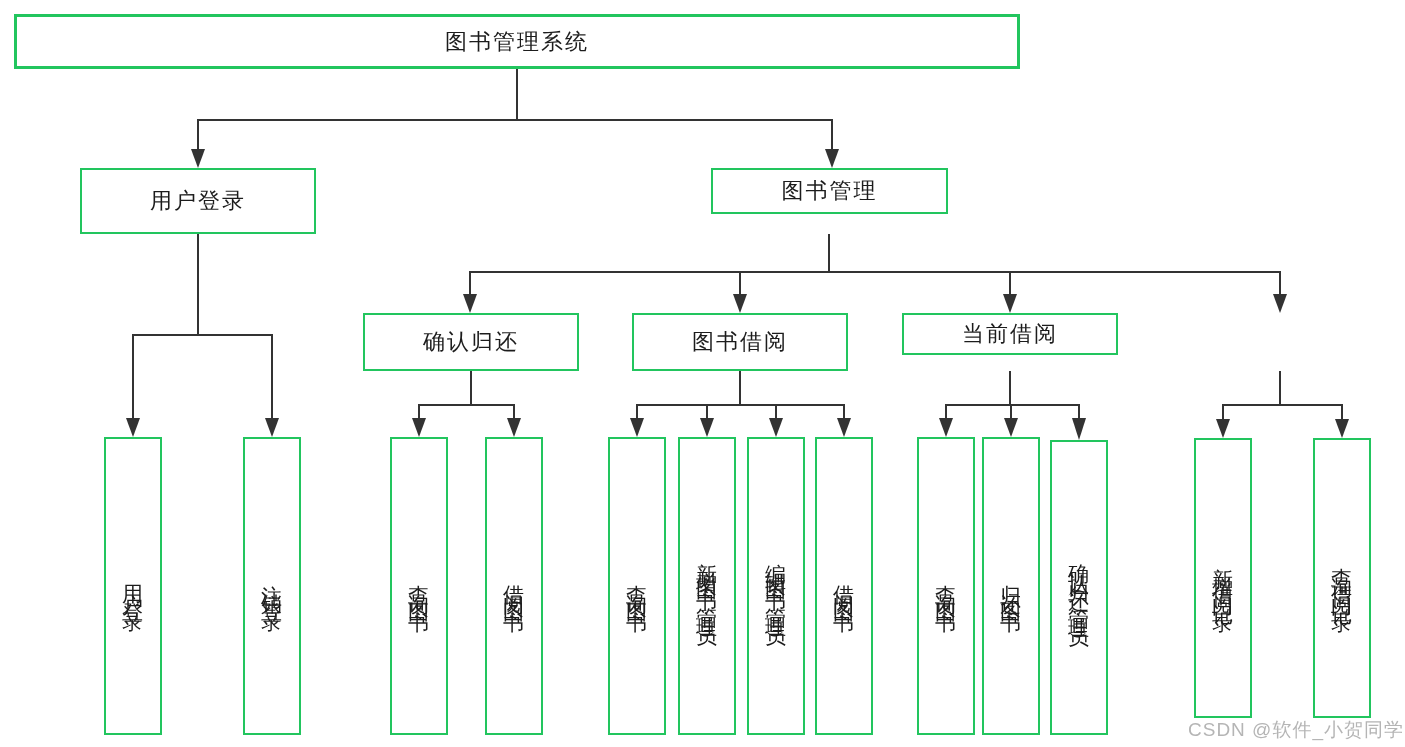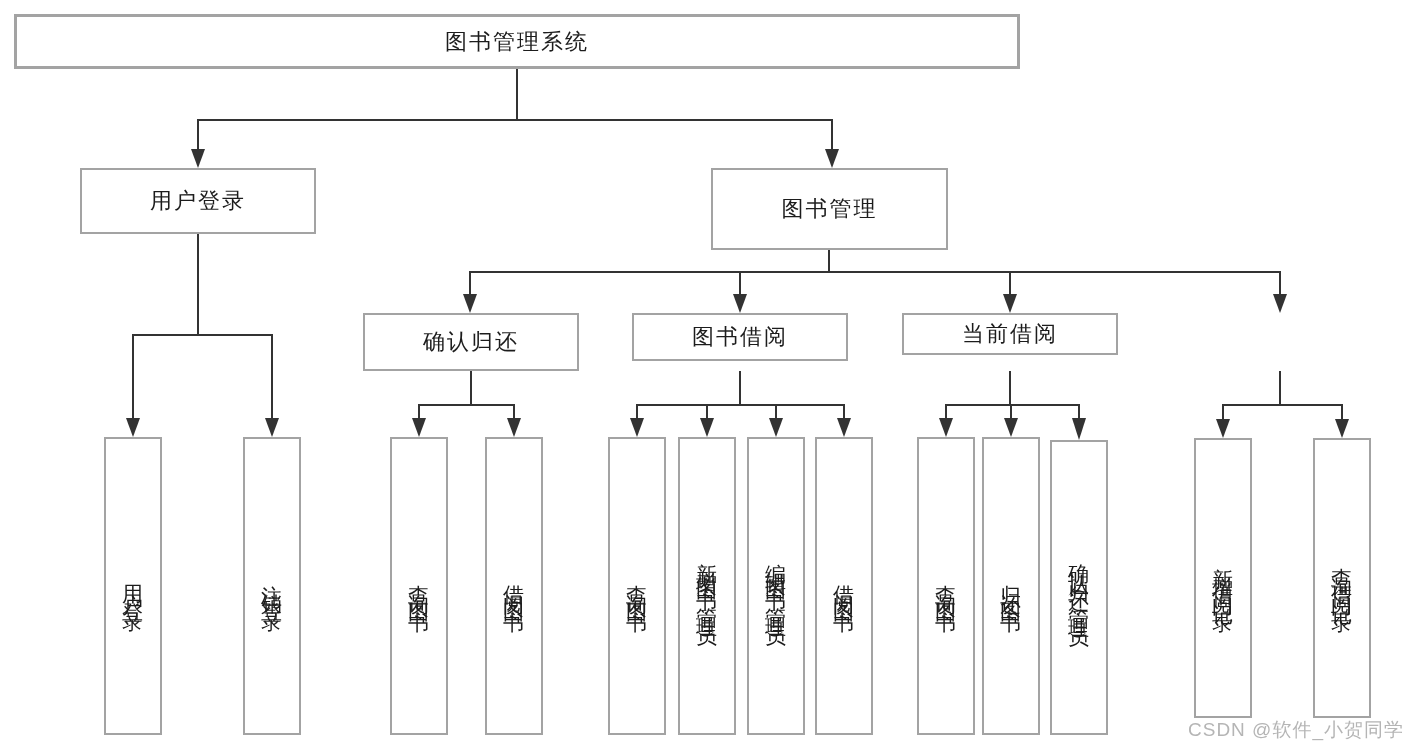--- a/index.html
+++ b/index.html
@@ -3,21 +3,21 @@
 <meta charset="utf-8">
 <style>
   html,body { margin:0; padding:0; background:#ffffff; }
   .stage {
     position:relative; width:1405px; height:747px; background:#ffffff;
     font-family:"Liberation Sans","DejaVu Sans",sans-serif; overflow:hidden;
   }
   .connectors { position:absolute; left:0; top:0; }
   .node {
     position:absolute; box-sizing:border-box; background:#ffffff;
-    border:2px solid #a3a3a3; color:#1c1c1c;
+    border:2px solid #22c55e; color:#1c1c1c;
     display:flex; align-items:center; justify-content:center;text-align:center;
   }
   .h-node { font-size:22px; letter-spacing:2px; }
   .root-node { border-width:3px; }
   .v-node .vtext {
     writing-mode:vertical-rl; text-orientation:mixed;
     font-size:21px; line-height:1; letter-spacing:9px;
     white-space:nowrap;
   }
   .watermark {
@@ -70,28 +70,28 @@
     </g>
   </svg>
 
   <div class="node h-node root-node" style="left:14px; top:14px; width:1006px; height:55px;">
     <span>图书管理系统</span>
   </div>
 
   <div class="node h-node" style="left:80px; top:168px; width:236px; height:66px;">
     <span>用户登录</span>
   </div>
-  <div class="node h-node" style="left:711px; top:168px; width:237px; height:82px;">
+  <div class="node h-node" style="left:711px; top:168px; width:237px; height:46px;">
     <span>图书管理</span>
   </div>
 
   <div class="node h-node" style="left:363px; top:313px; width:216px; height:58px;">
     <span>确认归还</span>
   </div>
-  <div class="node h-node" style="left:632px; top:313px; width:216px; height:48px;">
+  <div class="node h-node" style="left:632px; top:313px; width:216px; height:58px;">
     <span>图书借阅</span>
   </div>
   <div class="node h-node" style="left:902px; top:313px; width:216px; height:42px;">
     <span>当前借阅</span>
   </div>
 
   <div class="node v-node" style="left:104px; top:437px; width:58px; height:298px;">
     <span class="vtext">用户登录</span>
   </div>
   <div class="node v-node" style="left:243px; top:437px; width:58px; height:298px;">

